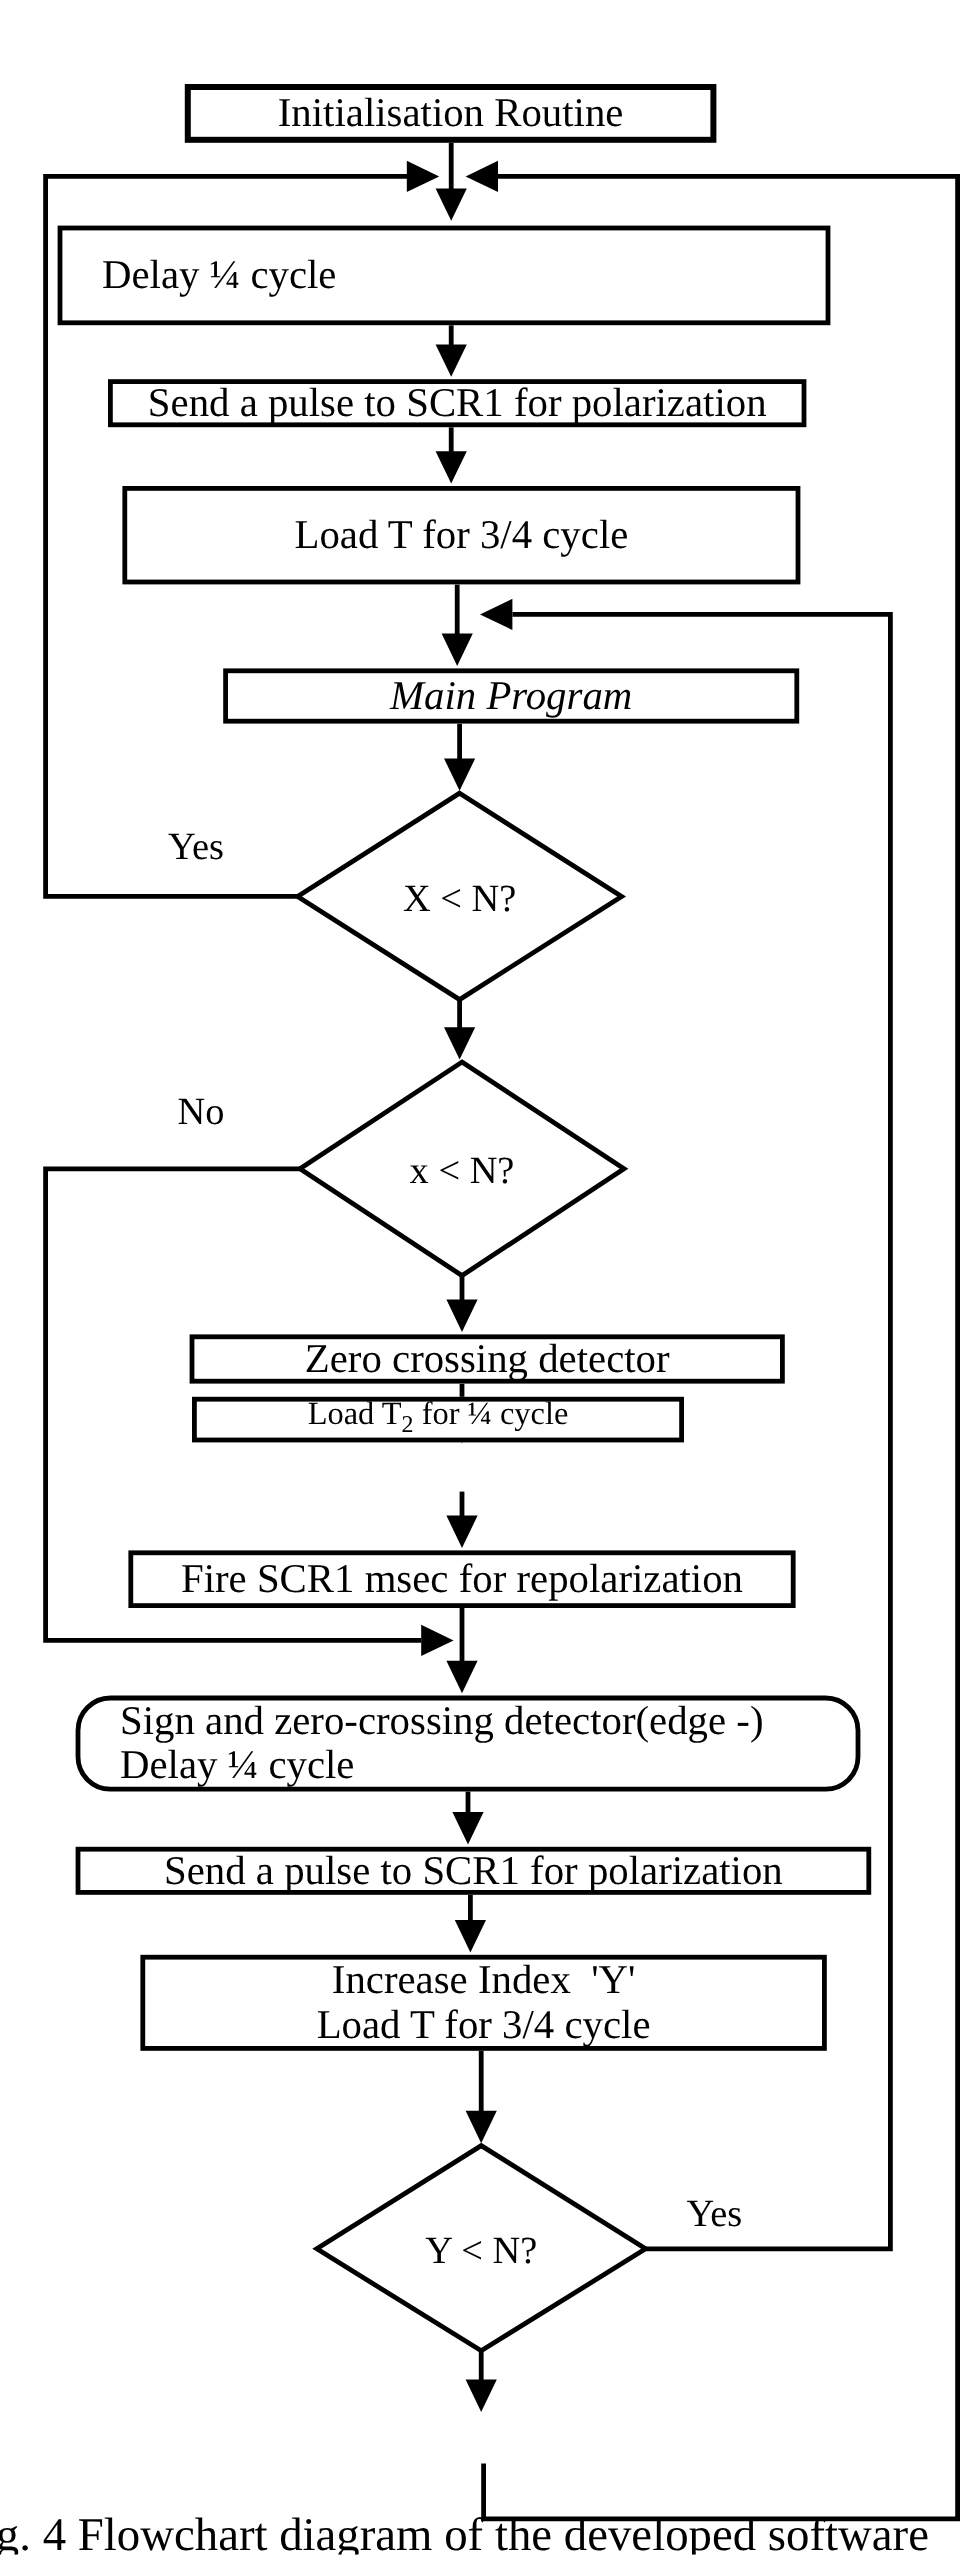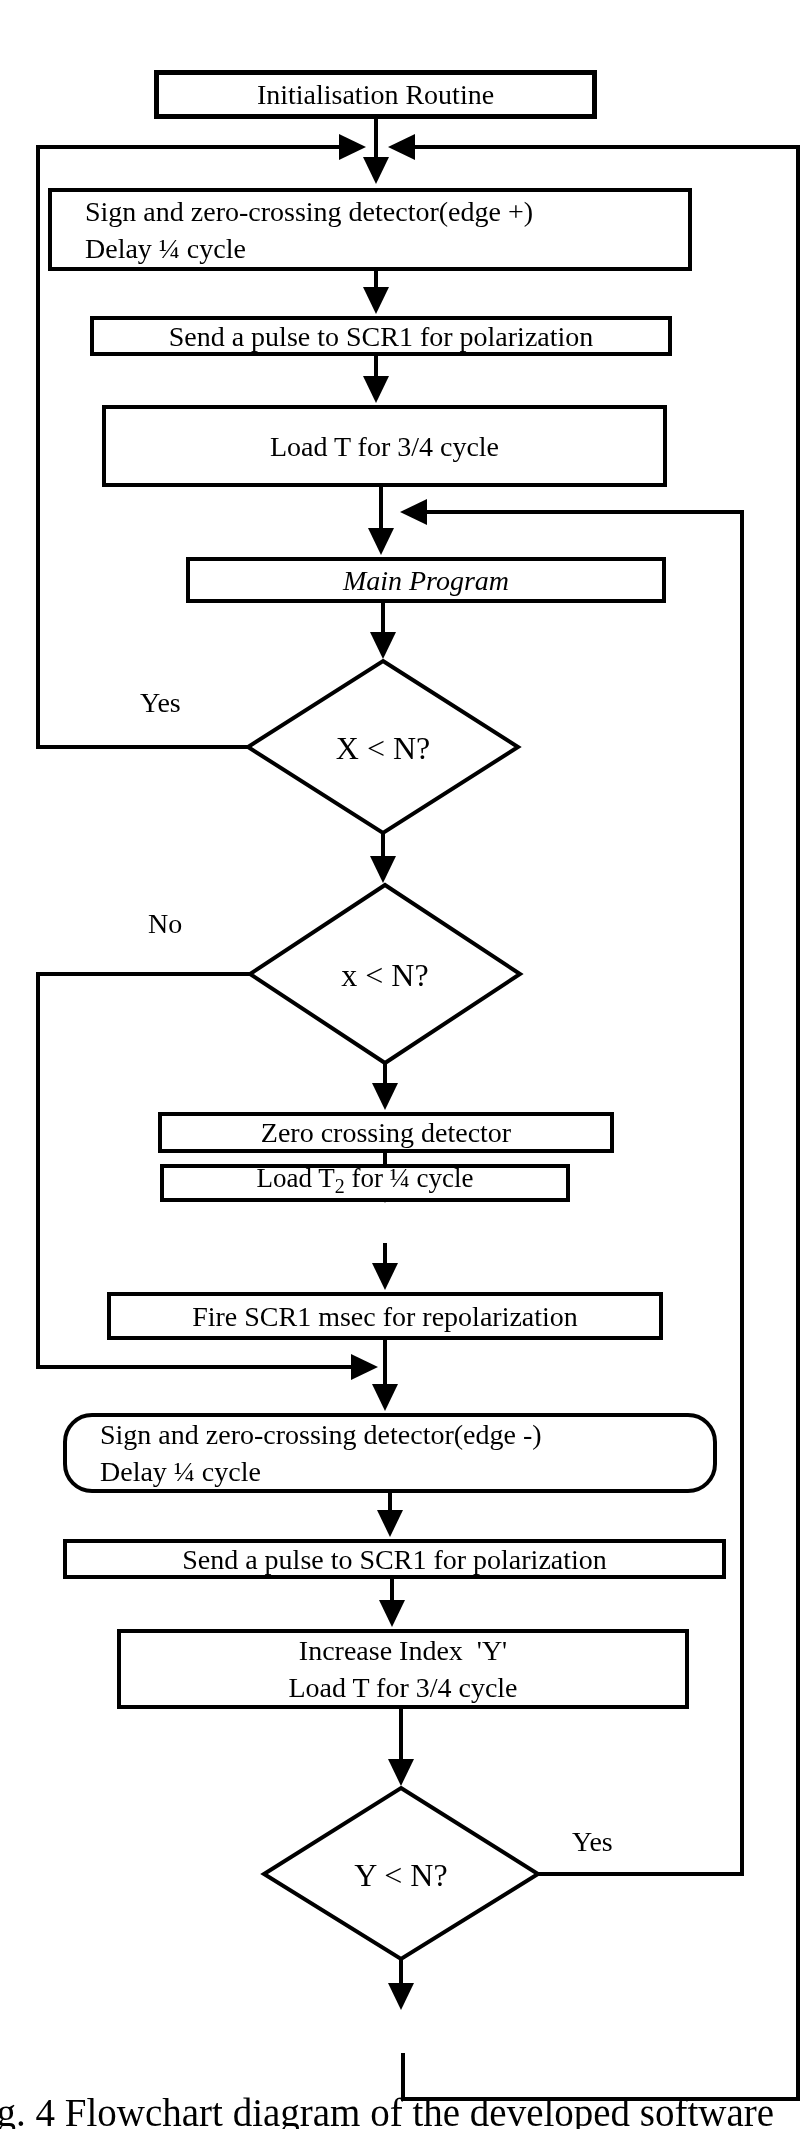--- a/index.html
+++ b/index.html
@@ -12,36 +12,36 @@
     color:#000;
   }
   .node{
     position:absolute;
     box-sizing:border-box;
     border:4px solid #000;
     background:#fff;
     display:flex;
     flex-direction:column;
     justify-content:center;
-    font-size:28px;
+    font-size:34px;
     line-height:37px;
     white-space:pre-wrap;
   }
   .node.center{align-items:center;text-align:center;}
   .node.leftalign{align-items:flex-start;padding-left:33px;}
   .dlabel{
     position:absolute;
     width:200px;
     text-align:center;
     font-size:32px;
     white-space:pre;
   }
   .blabel{
     position:absolute;
-    font-size:28px;
+    font-size:32px;
     white-space:pre;
     font-family:Liberation Serif, serif;
   }
   .caption{
     position:absolute;
     font-size:39px;
     white-space:nowrap;
   }
   svg{position:absolute;left:0;top:0;}
   .ln{stroke:#000;stroke-width:4;fill:none;}
@@ -151,37 +151,36 @@
       <line class="ln" x1="401" y1="1959" x2="401" y2="1984"></line>
       <path class="ah" d="M401,2010 L388,1983 L414,1983 Z"></path>
     </g>
   </svg>
 
   <div class="node center" style="left:154px;top:70px;width:443px;height:49px;border-width:5px;">
     <div>Initialisation Routine</div>
   </div>
 
   <div class="node leftalign" style="left:48px;top:188px;width:644px;height:83px;">
-    <div>Sign and zero-crossing detector(edge +)</div>
     <div>Delay ¼ cycle</div>
   </div>
 
   <div class="node center" style="left:90px;top:316px;width:582px;height:40px;">
     <div>Send a pulse to SCR1 for polarization</div>
   </div>
 
   <div class="node center" style="left:102px;top:405px;width:565px;height:82px;">
     <div>Load T for 3/4 cycle</div>
   </div>
 
   <div class="node center" style="left:186px;top:557px;width:480px;height:46px;font-style:italic;">
     <div>Main Program</div>
   </div>
 
-  <div class="node center" style="left:158px;top:1112px;width:456px;height:41px;">
+  <div class="node center" style="left:158px;top:1112px;width:496px;height:41px;">
     <div>Zero crossing detector</div>
   </div>
 
   <div class="node center" style="left:160px;top:1164px;width:410px;height:38px;font-size:27px;">
     <div><span>Load T</span><sub class="t2">2</sub><span> for ¼ cycle</span></div>
   </div>
 
   <div class="node center" style="left:107px;top:1292px;width:556px;height:48px;">
     <div>Fire SCR1 msec for repolarization</div>
   </div>

